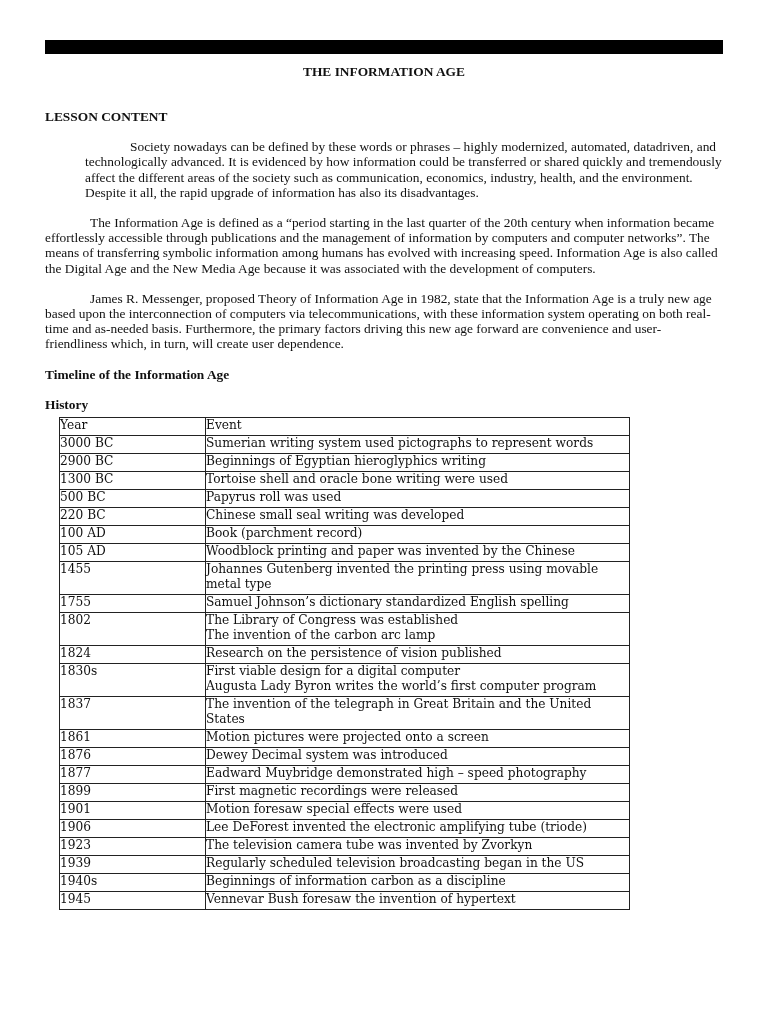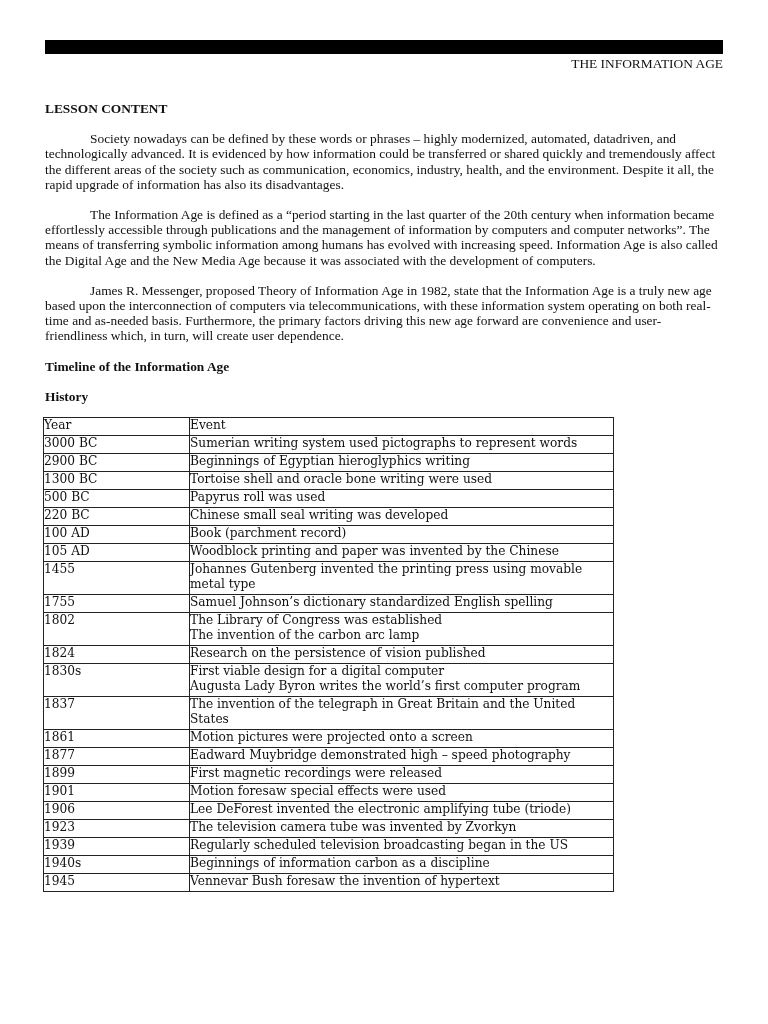--- a/index.html
+++ b/index.html
@@ -1,28 +1,28 @@
 <!DOCTYPE html>
 <html><head>
 <meta charset="utf-8">
 <style>
   html, body { margin:0; padding:0; background:#ffffff; }
   body { width:768px; height:1024px; position:relative; overflow:hidden; color:#111; }
   .page { position:absolute; left:45px; top:40px; width:678px; font-family:"Liberation Serif", serif; font-size:13.4px; line-height:15.2px; }
   .topbar { height:14px; background:#000; width:678px; }
-  .title { text-align:right; font-weight:normal; margin-top:2px; height:15px; }
+  .title { text-align:center; font-weight:bold; margin-top:10px; height:15px; }
   .heading { font-weight:bold; }
   .h-lesson { margin-top:30px; }
   p { margin:0; text-indent:45px; }
-  .p1 { margin-top:15px; }
+  .p1 { margin-top:15px;margin-left:40px; }
   .p2 { margin-top:15px; }
   .p3 { margin-top:15px; }
   .h-history { margin-top:15px; }
   .h-timeline { margin-top:15px; }
-  table { position:absolute; left:43px; top:417px; width:571px; border-collapse:collapse; font-family:"DejaVu Serif", serif; font-size:12.2px; line-height:15px; }
+  table { position:absolute; left:59px; top:417px; width:571px; border-collapse:collapse; font-family:"DejaVu Serif", serif; font-size:12.2px; line-height:15px; }
   td { border:1px solid #222; padding:0 0 2px 0; vertical-align:top; }
   td.year { width:145px; }
   td .line { display:block; }
 </style>
 </head>
 <body>
 
 <div class="page">
   <div class="topbar"></div>
   <div class="title">THE INFORMATION AGE</div>
@@ -120,20 +120,26 @@
           <span class="line">The invention of the telegraph in Great Britain and the United States</span>
         </td>
       </tr>
       <tr>
         <td class="year">1861</td>
         <td>
           <span class="line">Motion pictures were projected onto a screen</span>
         </td>
       </tr>
       <tr>
+        <td class="year">1876</td>
+        <td>
+          <span class="line">Dewey Decimal system was introduced</span>
+        </td>
+      </tr>
+      <tr>
         <td class="year">1877</td>
         <td>
           <span class="line">Eadward Muybridge demonstrated high – speed photography</span>
         </td>
       </tr>
       <tr>
         <td class="year">1899</td>
         <td>
           <span class="line">First magnetic recordings were released</span>
         </td>

